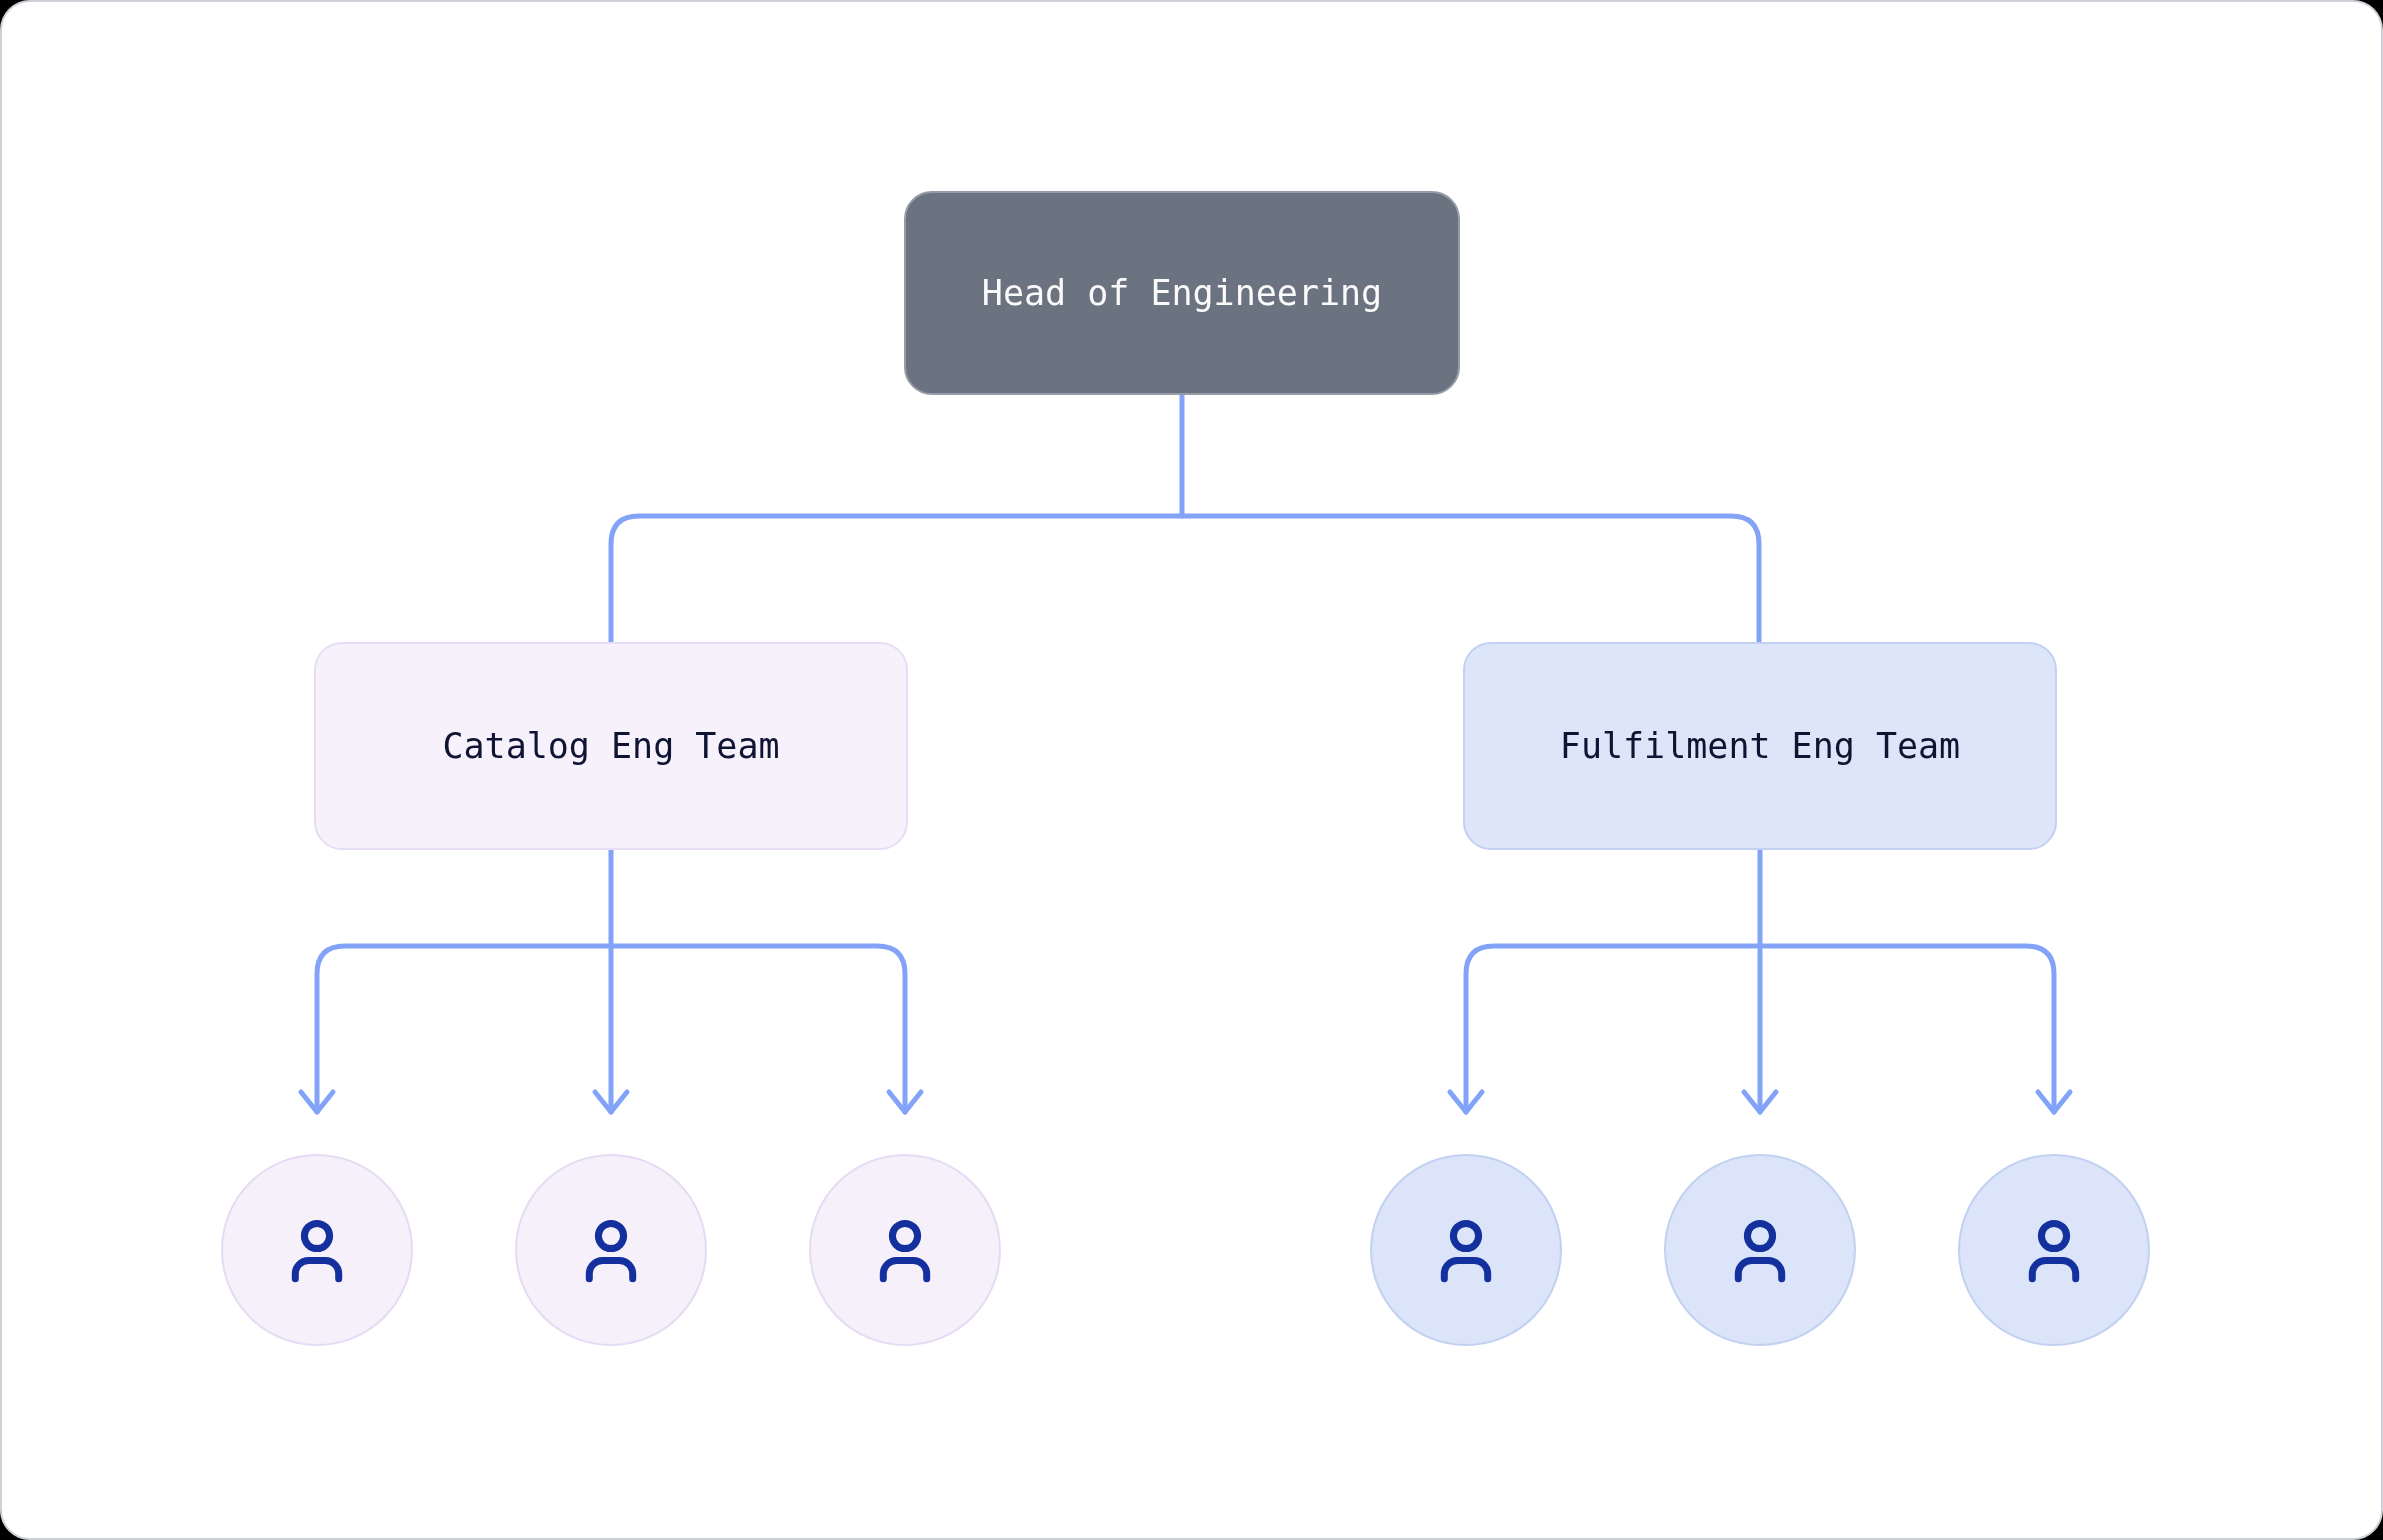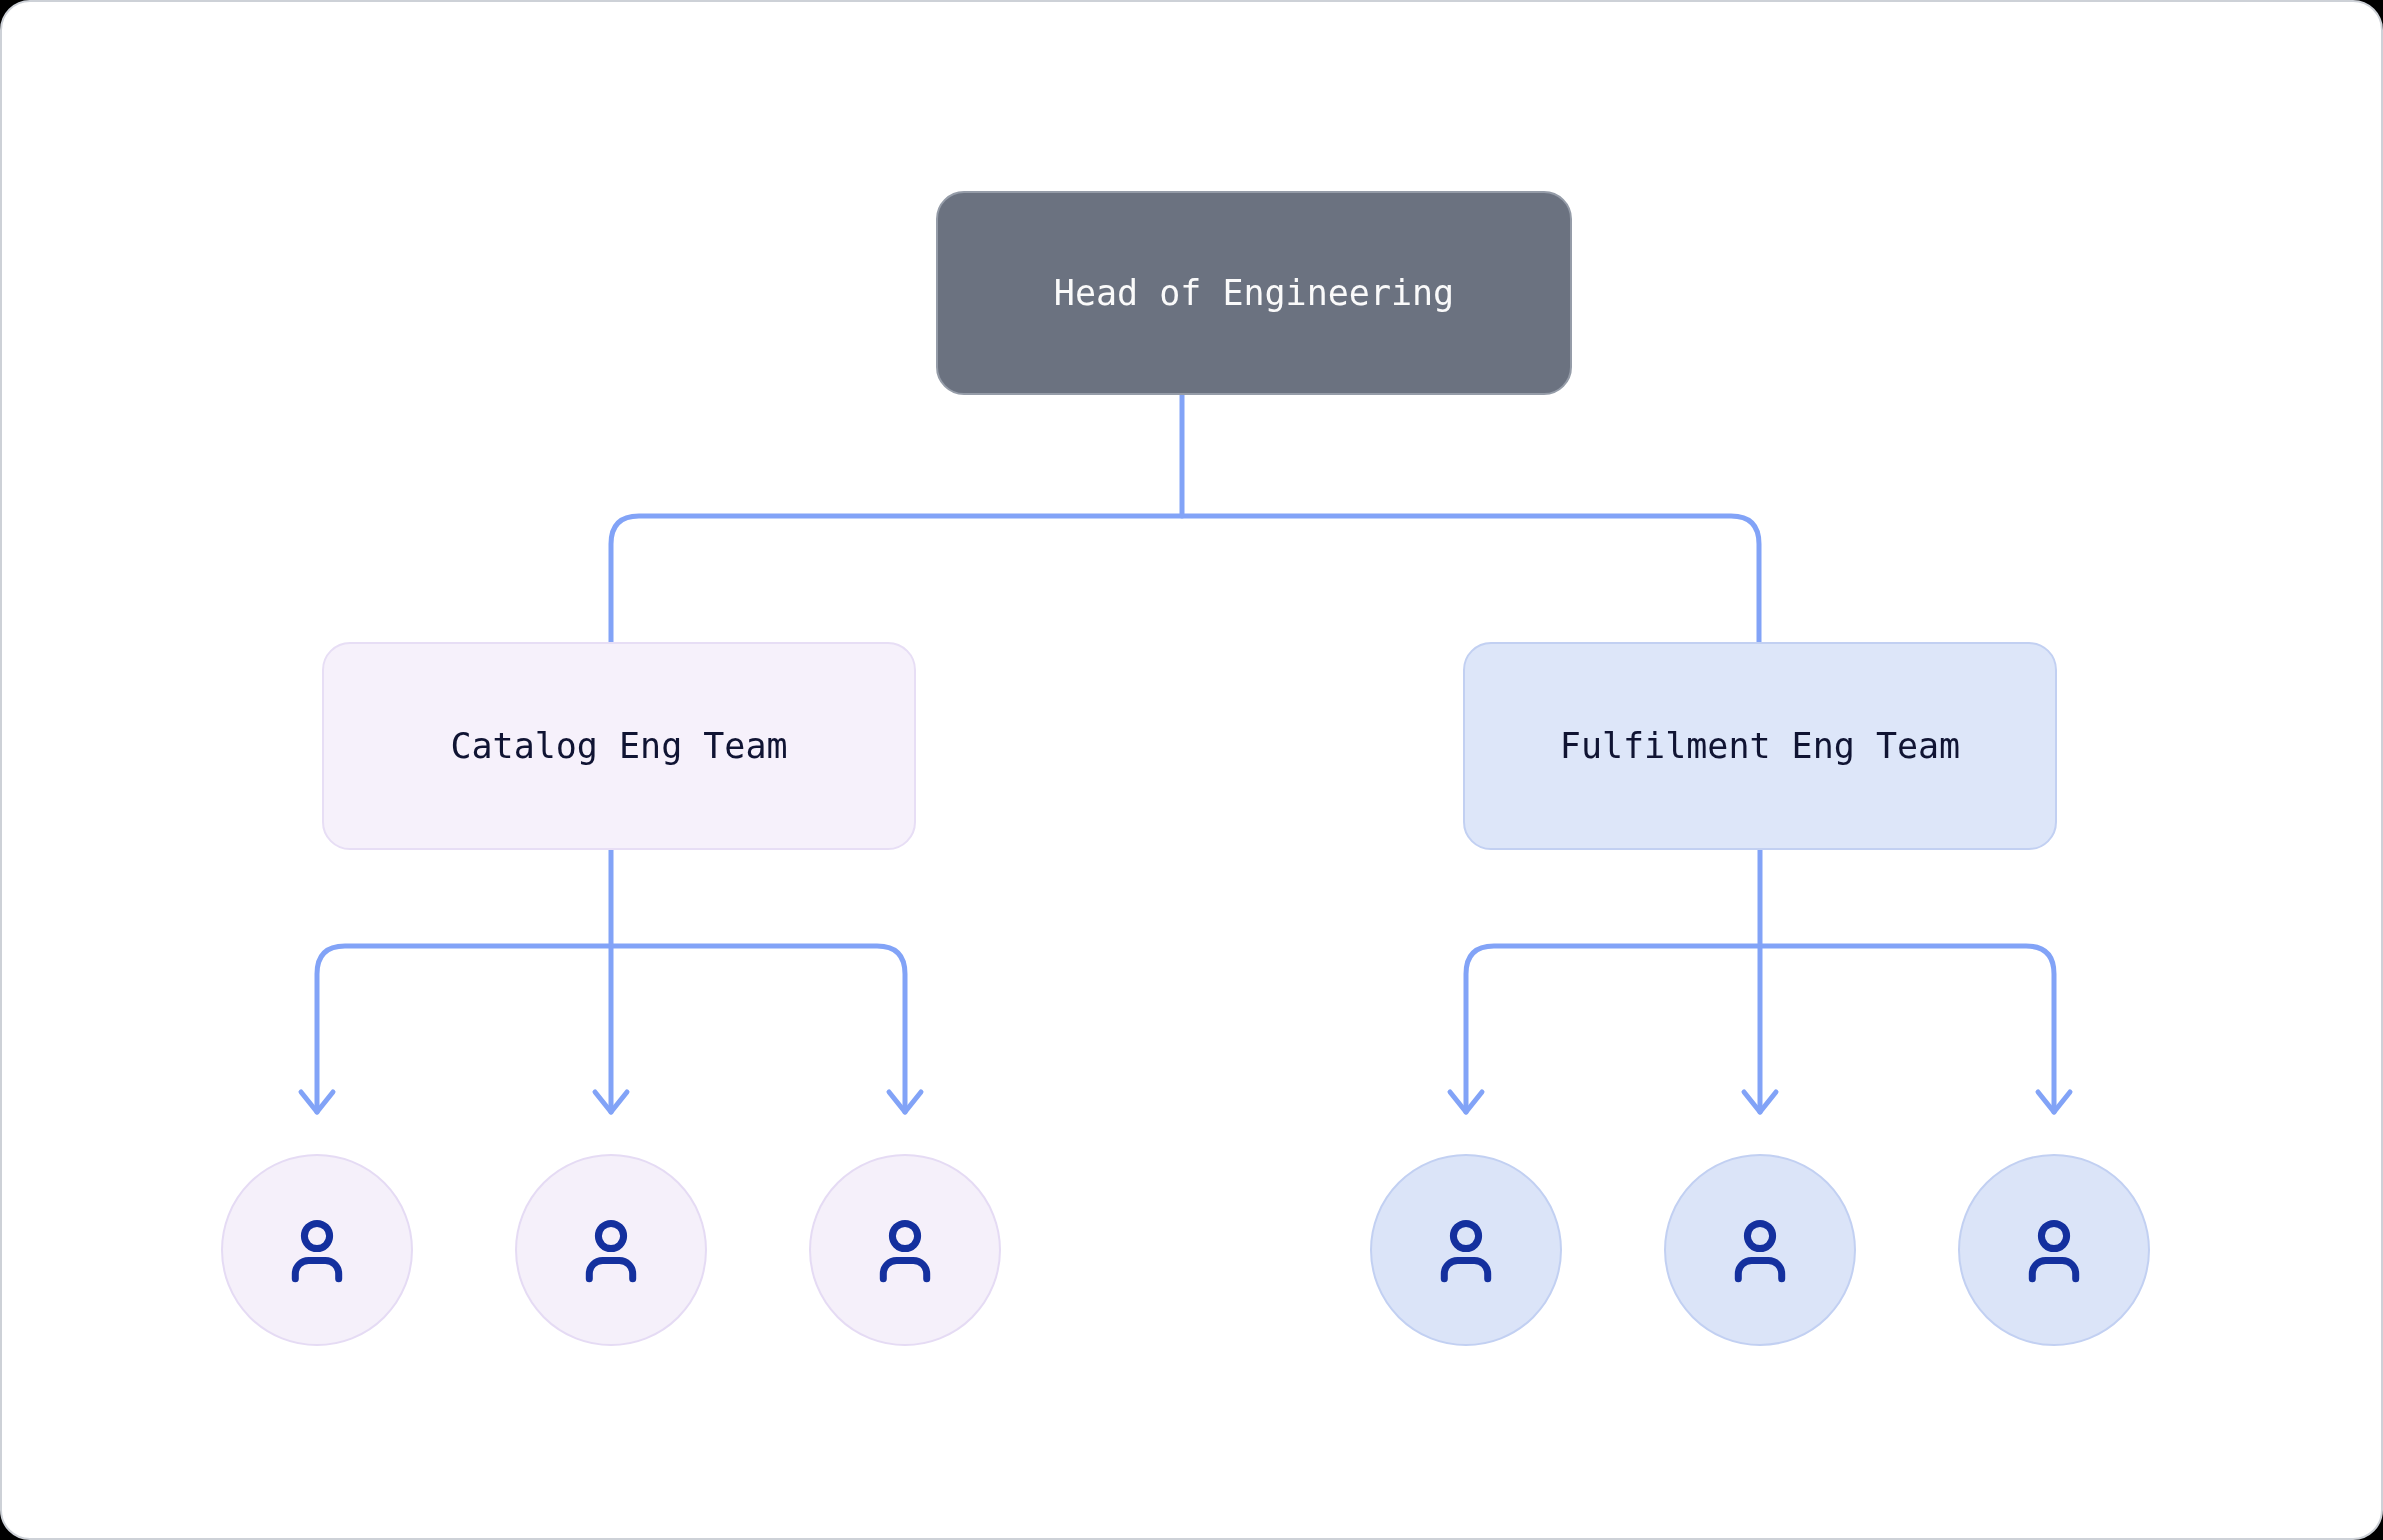--- a/index.html
+++ b/index.html
@@ -3,25 +3,25 @@
 <meta charset="utf-8">
 <style>
   html,body{margin:0;padding:0;background:#000;}
   .stage{position:relative;width:2383px;height:1540px;background:#000;overflow:hidden;
          font-family:"DejaVu Sans Mono","Liberation Mono",monospace;}
   .card{position:absolute;left:0;top:0;width:2379px;height:1536px;background:#ffffff;
         border:2px solid #cdd1d7;border-radius:30px;}
   .connector-layer{position:absolute;left:0;top:0;width:2383px;height:1540px;pointer-events:none;}
   .node{position:absolute;display:flex;align-items:center;justify-content:center;
         box-sizing:border-box;border-radius:28px;}
-  .node-root{left:904px;top:191px;width:636px;height:204px;background:#6b7280;
-             border:2px solid #959ca8;color:#fafafa;font-size:35px;margin-left:32px;}
+  .node-root{left:904px;top:191px;width:556px;height:204px;background:#6b7280;
+             border:2px solid #959ca8;color:#fafafa;font-size:35px;}
   .node-team{font-size:35px;color:#101433;}
   .node-catalog{left:314px;top:642px;width:594px;height:208px;background:#f6f1fb;
-                border:2px solid #e7def5;margin-left:8px;}
+                border:2px solid #e7def5;}
   .node-fulfilment{left:1463px;top:642px;width:594px;height:208px;background:#dde6f9;
                    border:2px solid #c2d0f2;text-align:center;}
   .person{position:absolute;width:192px;height:192px;border-radius:50%;
           display:flex;align-items:center;justify-content:center;box-sizing:border-box;}
   .person-lavender{background:#f5f0fa;border:2px solid #e5dbf4;}
   .person-blue{background:#dbe4f8;border:2px solid #c2d0f2;}
   .person svg{display:block;}
   .label{white-space:nowrap;letter-spacing:0;}
 </style>
 </head>

